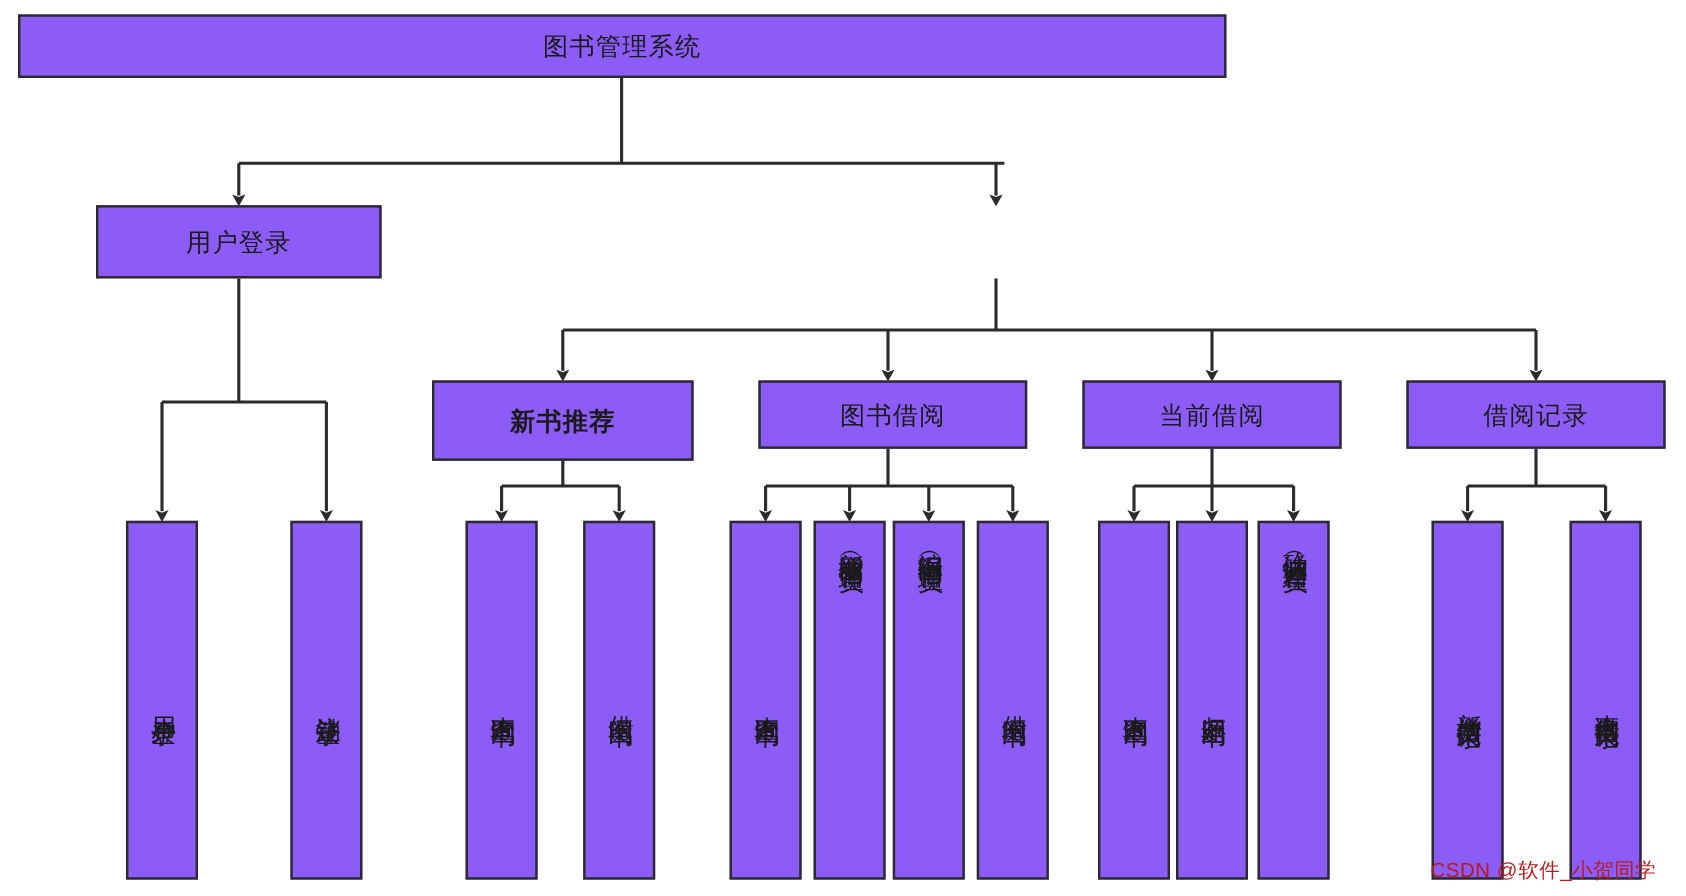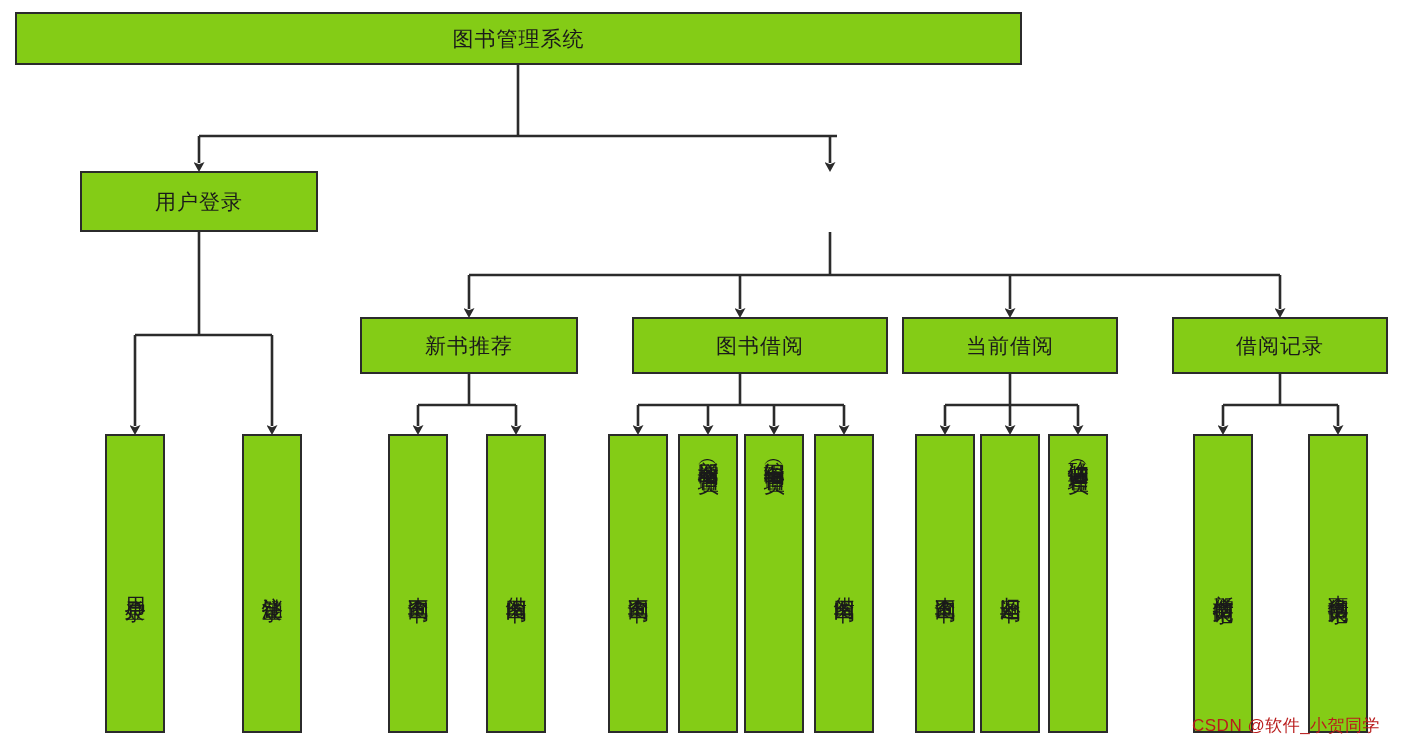--- a/index.html
+++ b/index.html
@@ -21,21 +21,21 @@
     position: absolute;
     left: 0;
     top: 0;
     width: 1405px;
     height: 747px;
     pointer-events: none;
   }
   .node {
     position: absolute;
     box-sizing: border-box;
-    background: #84cc16;
+    background: #8b5cf6;
     border: 2px solid #2b2b2b;
     display: flex;
     align-items: center;
     justify-content: center;
     color: #1a1a1a;
   }
   .node.h {
     font-size: 21px;
     letter-spacing: 1px;
   }
@@ -116,24 +116,24 @@
   </svg>
 
   <div class="node h" style="left:15px; top:12px; width:1007px; height:53px;">
     <span>图书管理系统</span>
   </div>
 
   <div class="node h" style="left:80px; top:171px; width:238px; height:61px;">
     <span>用户登录</span>
   </div>
 
-  <div class="node h" style="left:360px; top:317px; width:218px; height:57px;">
+  <div class="node h" style="left:360px; top:317px; width:218px; height:67px;font-weight:bold;">
     <span>新书推荐</span>
   </div>
-  <div class="node h" style="left:632px; top:317px; width:256px; height:57px;">
+  <div class="node h" style="left:632px; top:317px; width:224px; height:57px;">
     <span>图书借阅</span>
   </div>
   <div class="node h" style="left:1172px; top:317px; width:216px; height:57px;">
     <span>借阅记录</span>
   </div>
   <div class="node h" style="left:902px; top:317px; width:216px; height:57px;">
     <span>当前借阅</span>
   </div>
 
   <div class="node v" style="left:105px; top:434px; width:60px; height:299px; justify-content:center; align-items:center;">

